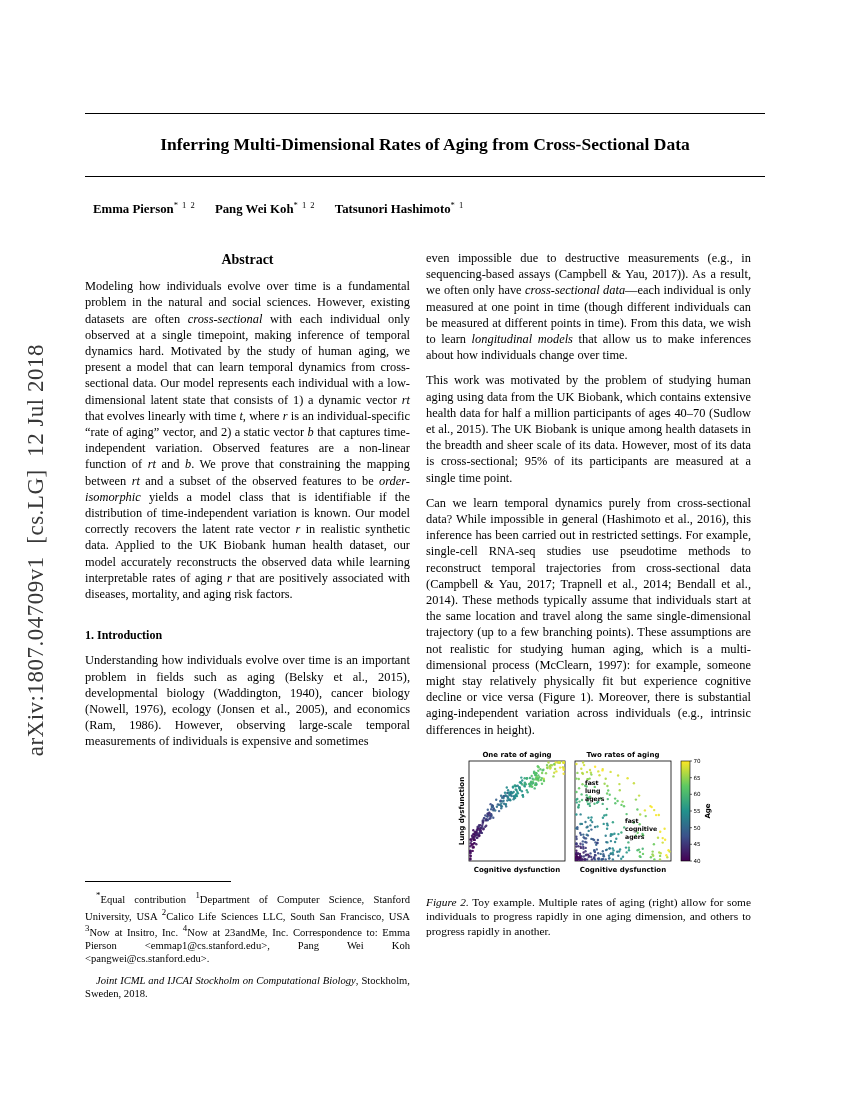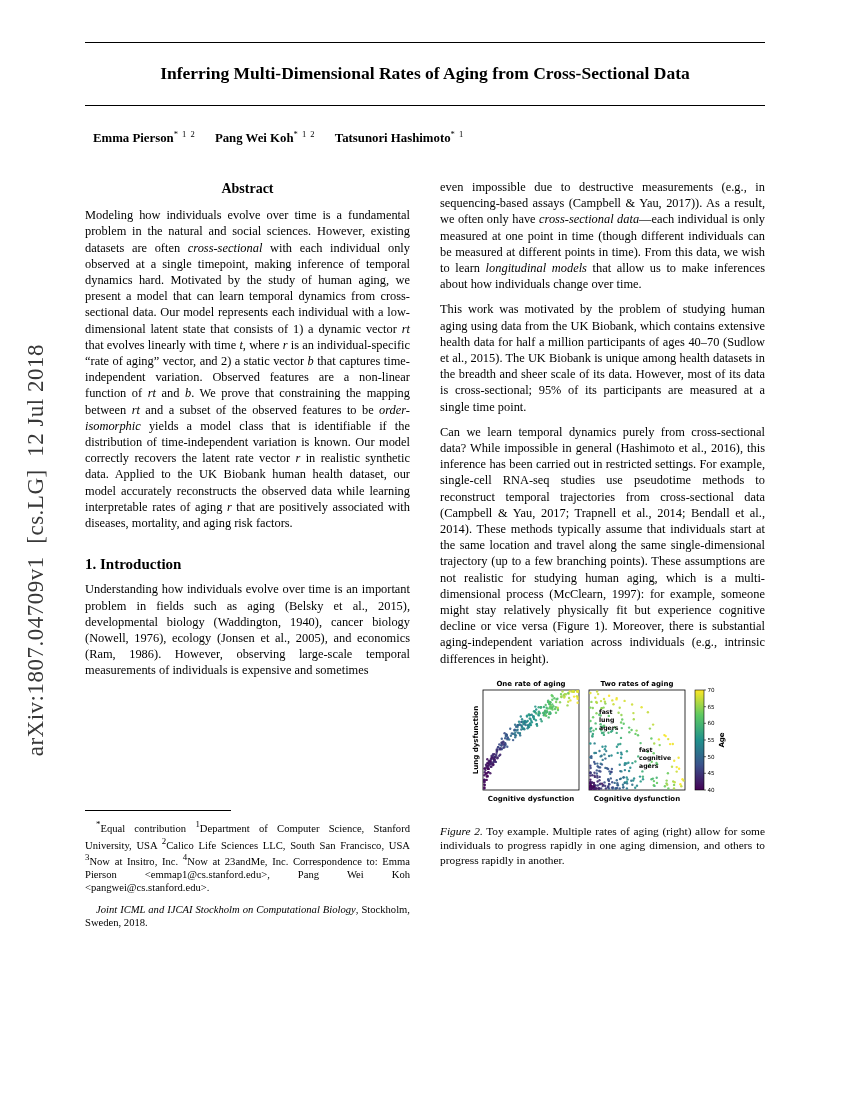--- a/index.html
+++ b/index.html
@@ -14,39 +14,39 @@
   .watermark-rail {
     position:absolute; left:14px; top:0; height:1100px; width:44px;
     display:flex; align-items:center; justify-content:center;
   }
   .watermark-text {
     writing-mode:vertical-rl; transform:rotate(180deg);
     font-size:23px; color:#383838; letter-spacing:0.5px; white-space:pre;
     font-family:"Liberation Serif", serif;
   }
 
-  .content { padding:42px 85px 0 85px; }
+  .content { padding:113px 85px 0 85px; }
   .rule { border:none; border-top:1.8px solid #000; height:0; }
 
   .paper-title {
     font-size:17.5px; font-weight:bold; text-align:center;
     margin:20px 6px 20px 6px; line-height:1.25;
   }
 
   .authors-block { margin-top:22px; }
   .author-line { font-size:12.8px; font-weight:bold; line-height:1.55; }
   .author { margin:0 8px; white-space:nowrap; }
   .author-sup { font-weight:normal; font-size:8.5px; letter-spacing:1px; }
 
-  .columns { display:flex; gap:30px; margin-top:30px; }
+  .columns { display:flex; gap:16px; margin-top:30px; }
   .col { width:325px; font-size:12.4px; line-height:16.2px; text-align:justify; hyphens:auto; }
   .col-left { display:flex; flex-direction:column; height:758px; }
 
   .abstract-heading { text-align:center; font-size:14px; font-weight:bold; margin:2px 0 10px 0; }
-  .section-heading { font-size:15px; font-weight:bold; margin:16px 0 9px 0; text-align:left; }
+  .section-heading { font-size:12px; font-weight:bold; margin:16px 0 9px 0; text-align:left; }
   .body-par { margin-bottom:9px; }
 
   .footnotes { margin-top:auto; font-size:10.6px; line-height:13.2px; text-align:justify;font-family:Liberation Serif, serif; }
   .footnote-divider { width:146px; border:none; border-top:1px solid #000; margin:0 0 7px 0; }
   .footnote { margin-bottom:8px; text-indent:11px; }
 
   .figure-block { }
   .fig-chart { display:block; margin:0 auto; width:300px; height:132px; }
   .fig-chart text { font-family:"DejaVu Sans", sans-serif; fill:#000; }
   .panel-title { font-size:7px; font-weight:bold; text-anchor:middle; }

